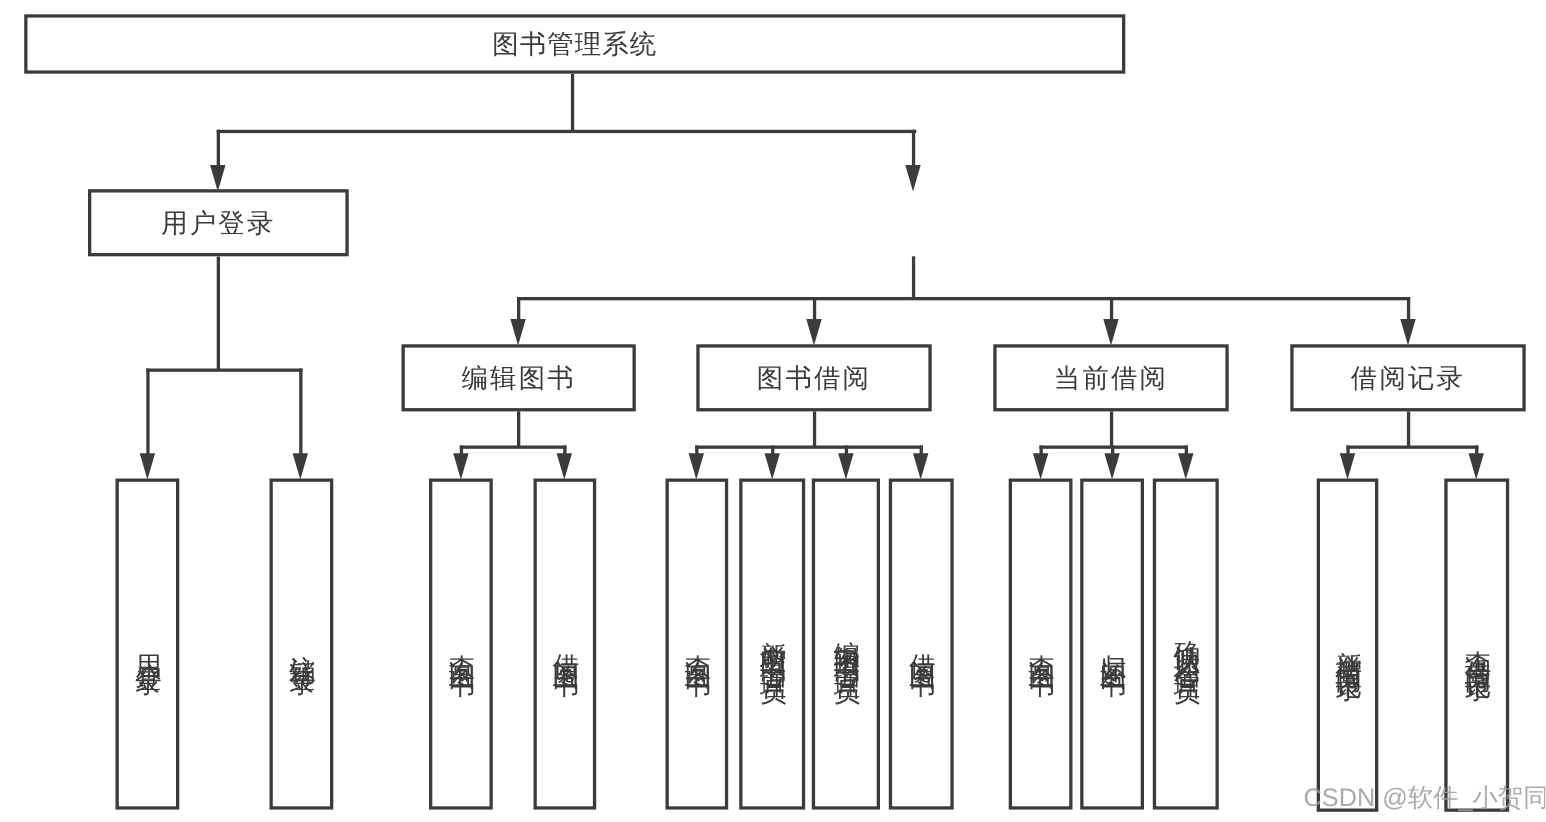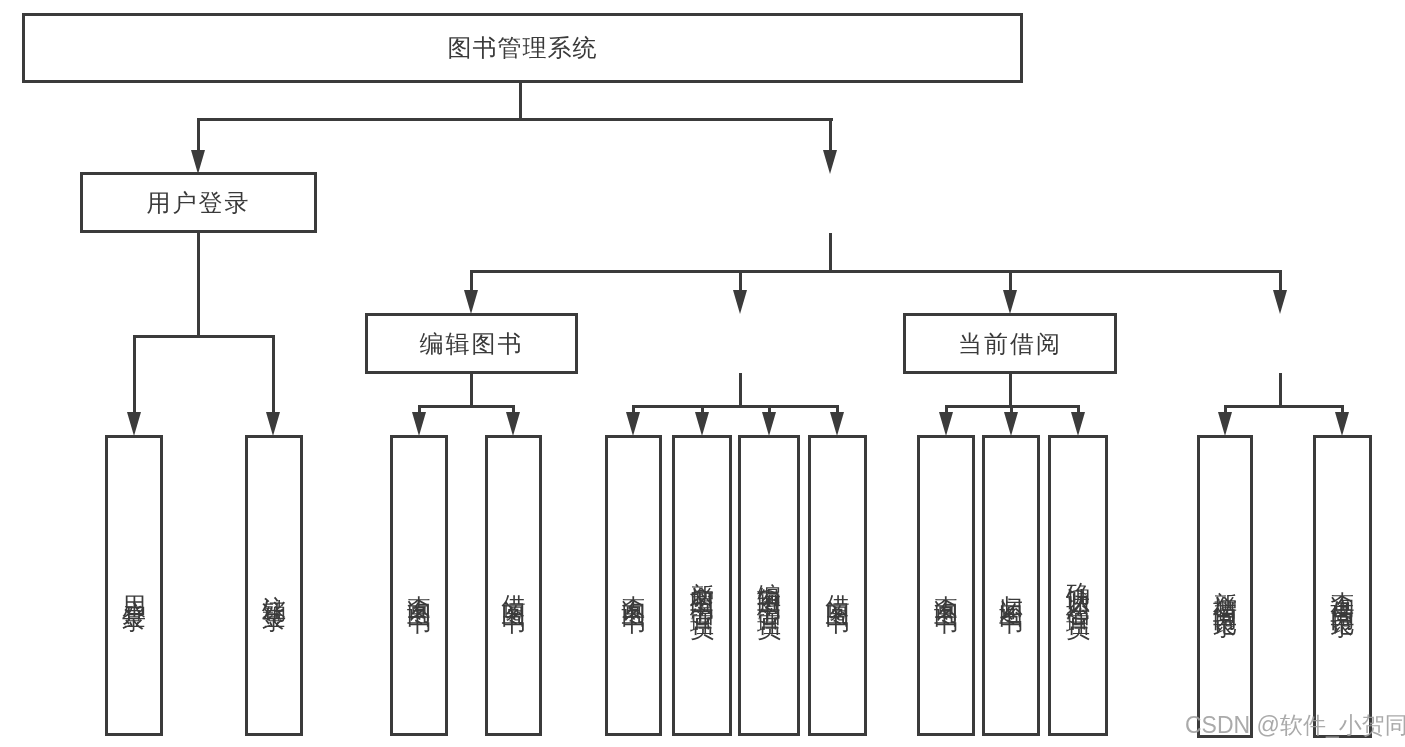--- a/index.html
+++ b/index.html
@@ -87,33 +87,39 @@
   <div class="arrow" style="left:626px;top:412px;"></div>
   <div class="arrow" style="left:695px;top:412px;"></div>
   <div class="arrow" style="left:762px;top:412px;"></div>
   <div class="arrow" style="left:830px;top:412px;"></div>
   <div class="arrow" style="left:939px;top:412px;"></div>
   <div class="arrow" style="left:1004px;top:412px;"></div>
   <div class="arrow" style="left:1071px;top:412px;"></div>
   <div class="arrow" style="left:1218px;top:412px;"></div>
   <div class="arrow" style="left:1335px;top:412px;"></div>
 
-  <div class="box root" style="left:22px;top:13px;width:1001px;height:70px;">
+  <div class="box root" style="left:22px;top:13px;width:1001px;height:54px;">
     <span class="hlabel">图书管理系统</span>
   </div>
 
   <div class="box" style="left:80px;top:172px;width:237px;height:61px;">
     <span class="hlabel">用户登录</span>
   </div>
 
   <div class="box" style="left:365px;top:313px;width:213px;height:61px;">
     <span class="hlabel">编辑图书</span>
   </div>
+  <div class="box" style="left:633px;top:313px;width:214px;height:61px;">
+    <span class="hlabel">图书借阅</span>
+  </div>
   <div class="box" style="left:903px;top:313px;width:214px;height:61px;text-align:right;">
     <span class="hlabel">当前借阅</span>
+  </div>
+  <div class="box" style="left:1173px;top:313px;width:214px;height:61px;">
+    <span class="hlabel">借阅记录</span>
   </div>
 
   <div class="box vbox" style="left:105px;top:435px;width:58px;height:301px;">
     <span class="vlabel">用户登录</span>
   </div>
   <div class="box vbox" style="left:245px;top:435px;width:58px;height:301px;">
     <span class="vlabel">注销登录</span>
   </div>
 
   <div class="box vbox" style="left:390px;top:435px;width:58px;height:301px;">

